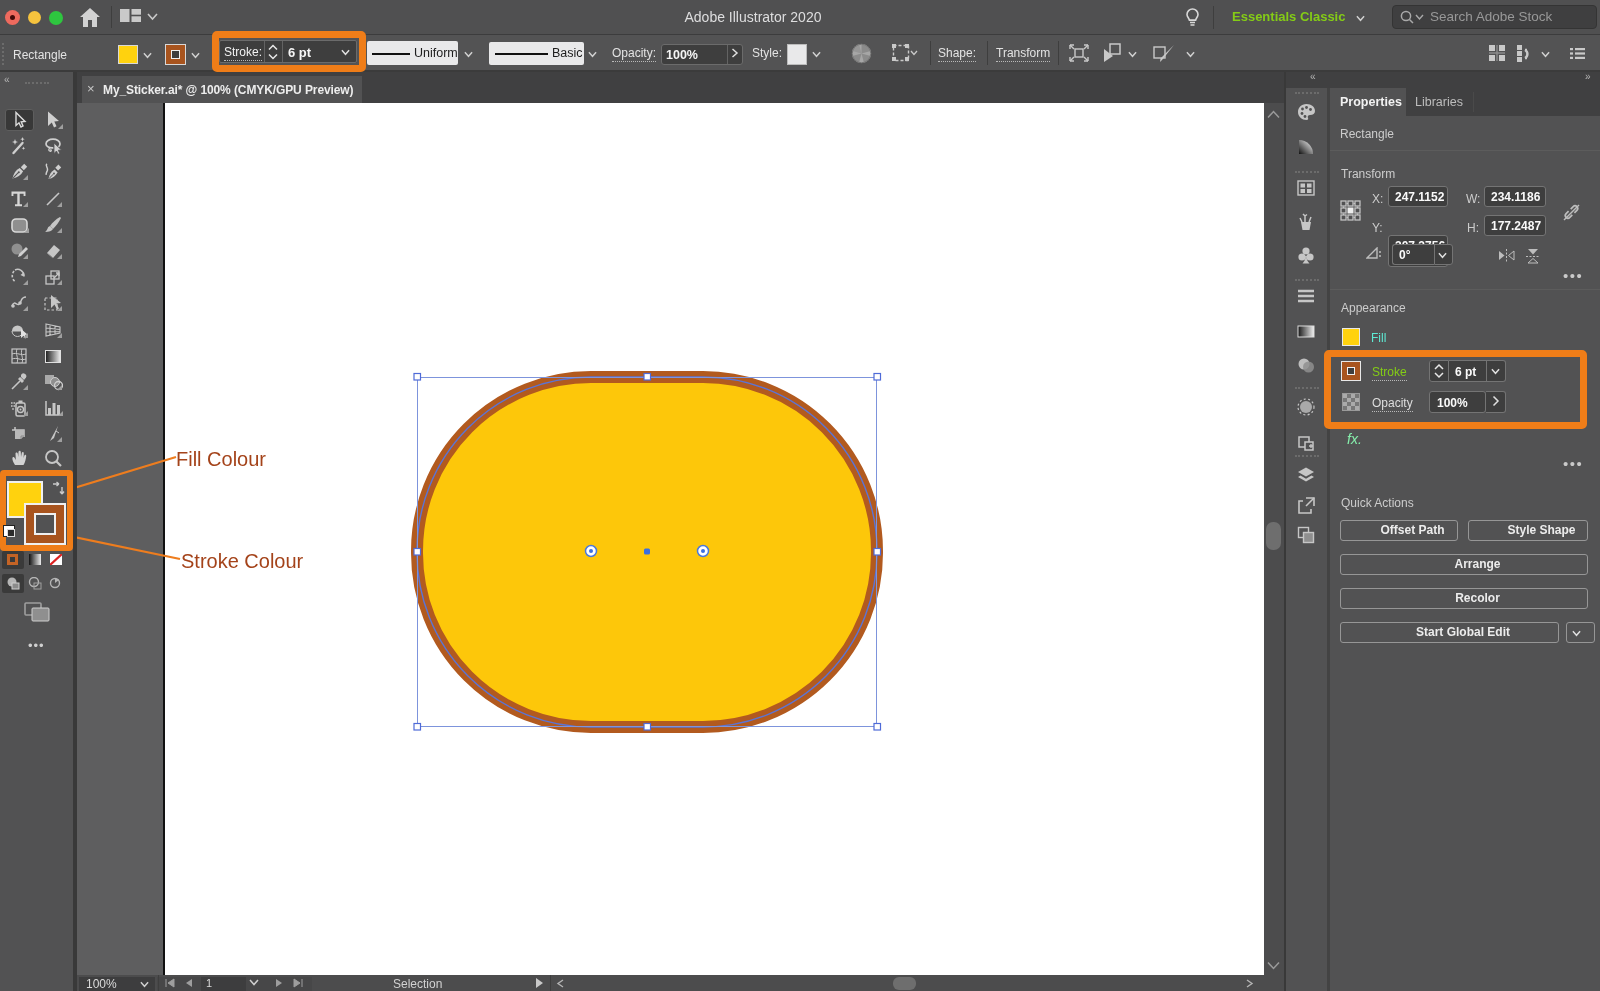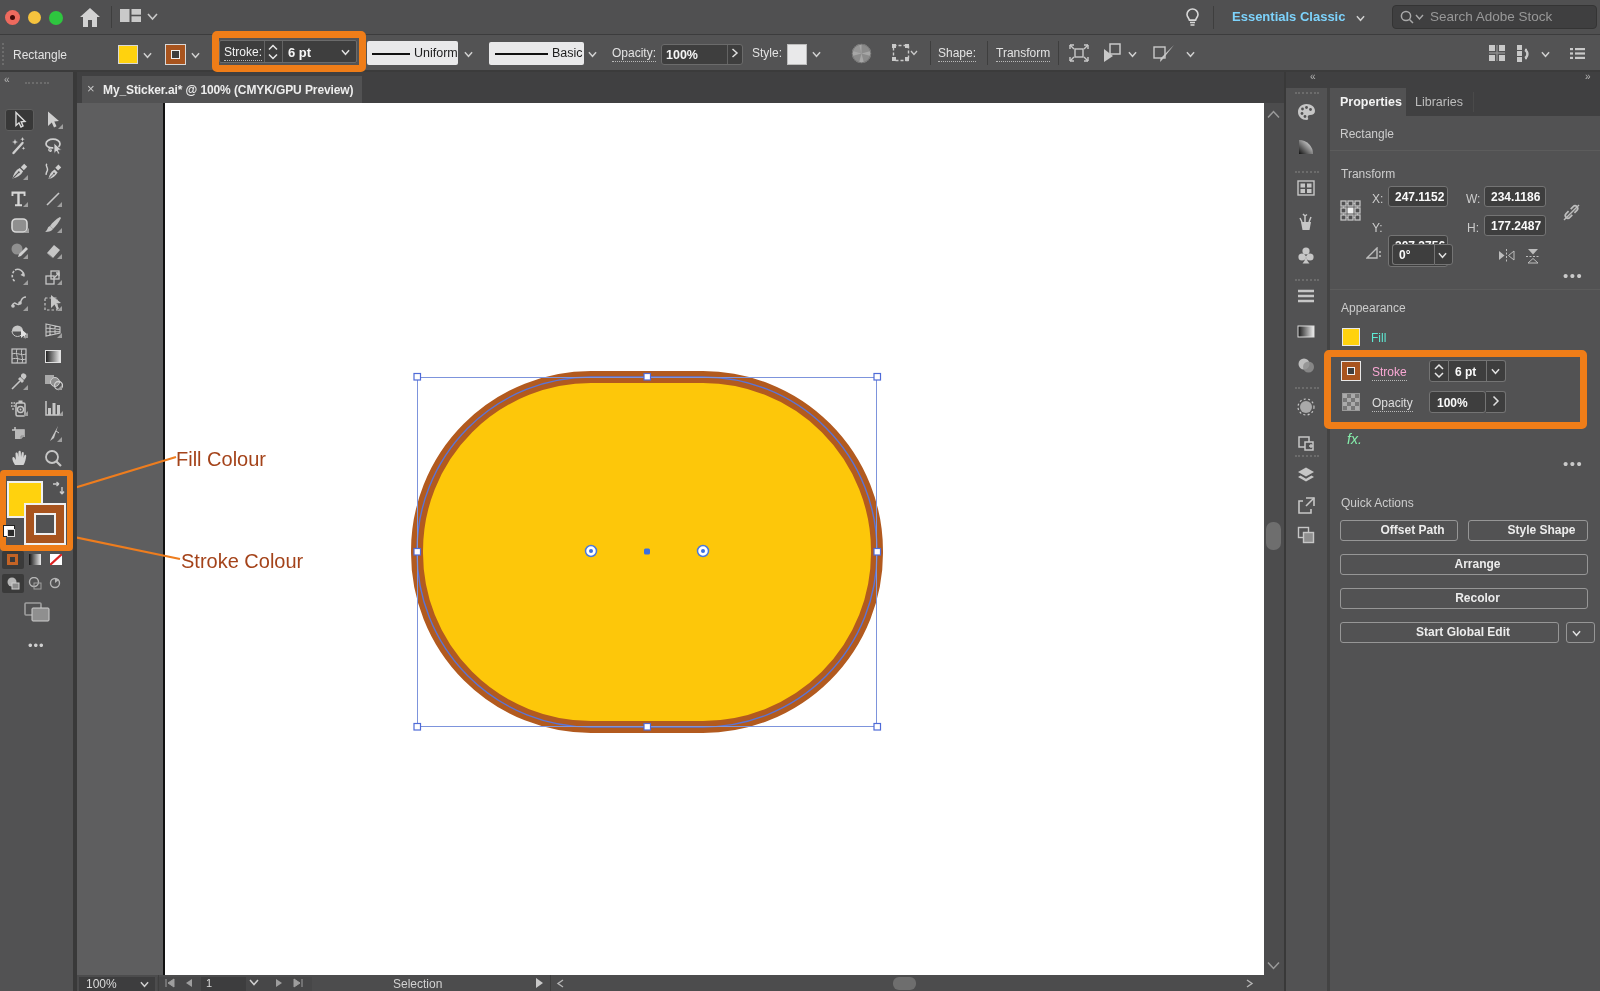--- a/index.html
+++ b/index.html
@@ -55,26 +55,27 @@
   </svg>
   <div class="abs vsep" style="left:111px; top:6px; height:22px;"></div>
   <svg class="abs" style="left:120px; top:9px;" width="21" height="13" viewBox="0 0 21 13">
     <rect x="0" y="0" width="9.5" height="13" fill="#c9c9c9"></rect>
     <rect x="11.5" y="0" width="9.5" height="5.7" fill="#c9c9c9"></rect>
     <rect x="11.5" y="7.3" width="9.5" height="5.7" fill="#c9c9c9"></rect>
   </svg>
   <svg class="abs" style="left:147px; top:13px;" width="11" height="8" viewBox="0 0 11 8">
     <path d="M1 1 L5.5 6 L10 1" fill="none" stroke="#c9c9c9" stroke-width="1.6"></path>
   </svg>
+  <div id="title-text" class="abs">Adobe Illustrator 2020</div>
   <svg class="abs" style="left:1184px; top:7px;" width="17" height="22" viewBox="0 0 17 22">
     <path d="M3 7.5 a5.5 5.5 0 1 1 11 0 c0 2.5 -2 3.5 -2.4 5.6 l-6.2 0 C5 11 3 10 3 7.5 Z" fill="none" stroke="#d8d8d8" stroke-width="1.6"></path>
     <path d="M6 15.5 L11 15.5 M6.5 18 L10.5 18" stroke="#d8d8d8" stroke-width="1.6"></path>
   </svg>
   <div class="abs vsep" style="left:1213px; top:6px; height:23px;"></div>
-  <div class="abs" style="left:1232px; top:9px; font-size:13px; font-weight:bold; color:#7dd3fc;">Essentials Classic</div>
+  <div class="abs" style="left:1232px; top:9px; font-size:13px; font-weight:bold; color:#84cc16;">Essentials Classic</div>
   <svg class="abs chev" style="left:1356px; top:14px;" viewBox="0 0 10 8">
     <path d="M1 1.5 L5 6 L9 1.5" fill="none" stroke="#d0d0d0" stroke-width="1.6"></path>
     </svg>
   <div class="abs" style="left:1392px; top:5px; width:205px; height:24px; background:#3f3f40; border:1px solid #343434; border-radius:4px;"></div>
   <svg class="abs" style="left:1400px; top:10px;" width="26" height="15" viewBox="0 0 26 15">
     <circle cx="6" cy="6" r="4.6" fill="none" stroke="#a9a9a9" stroke-width="1.5"></circle>
     <path d="M9.5 9.5 L13 13" stroke="#a9a9a9" stroke-width="1.5"></path>
     <path d="M16 5 L19.5 9 L23 5" fill="none" stroke="#a9a9a9" stroke-width="1.4"></path>
   </svg>
   <div class="abs" style="left:1430px; top:9px; font-size:13.5px; color:#989898;">Search Adobe Stock</div>
@@ -373,21 +374,21 @@
       <path d="M3 15 L8 10.5 L13 15 Z" fill="none" stroke="#bdbdbd"></path>
   </svg>
   <div class="abs" style="left:1563px; top:267px; color:#c9c9c9; font-size:15px; letter-spacing:1.5px;">•••</div>
   <div class="abs" style="left:1330px; top:289px; width:270px; height:1px; background:#5c5c5c;"></div>
   <div class="abs plabel" style="left:1341px; top:301px;">Appearance</div>
   <div class="abs" style="left:1342px; top:328px; width:18px; height:18px; background:#ffd20e; border:1.5px solid #e8e8e8;"></div>
   <div class="abs plabel" style="left:1371px; top:331px; color:#5eead4;">Fill</div>
   <div class="abs obox" style="left:1324px; top:350px; width:263px; height:79px;"></div>
   <div class="abs" style="left:1341px; top:361px; width:20px; height:20px; background:#a8541e; border:1.5px solid #e8e8e8;"></div>
   <div class="abs" style="left:1347px; top:367px; width:8px; height:8px; background:#3e3e3e; border:1.5px solid #f0f0f0;"></div>
-  <div class="abs plabel dotted" style="left:1372px; top:365px; color:#f9a8d4;">Stroke</div>
+  <div class="abs plabel dotted" style="left:1372px; top:365px; color:#84cc16;">Stroke</div>
   <div class="abs pfield" style="left:1429px; top:360px; width:20px; height:22px; border-radius:3px 0 0 3px;"></div>
   <svg class="abs" style="left:1432px; top:363px;" width="14" height="16" viewBox="0 0 14 16">
     <path d="M3 6 L7 2 L11 6 M3 10 L7 14 L11 10" fill="none" stroke="#e8e8e8" stroke-width="1.5"></path>
   </svg>
   <div class="abs pfield" style="left:1449px; top:360px; width:38px; height:22px; padding:4px 0 0 6px; border-left:none; border-radius:0;">6 pt</div>
   <div class="abs pfield" style="left:1487px; top:360px; width:19px; height:22px; border-left:none; border-radius:0 3px 3px 0;"></div>
   <svg class="abs chev" style="left:1491px; top:367px;" viewBox="0 0 10 8">
       <path d="M1 1.5 L5 6 L9 1.5" fill="none" stroke="#e0e0e0" stroke-width="1.6"></path>
     </svg>
   <div id="checker" class="abs" style="left:1342px; top:393px; width:18px; height:18px; border:1px solid #9a9a9a;

